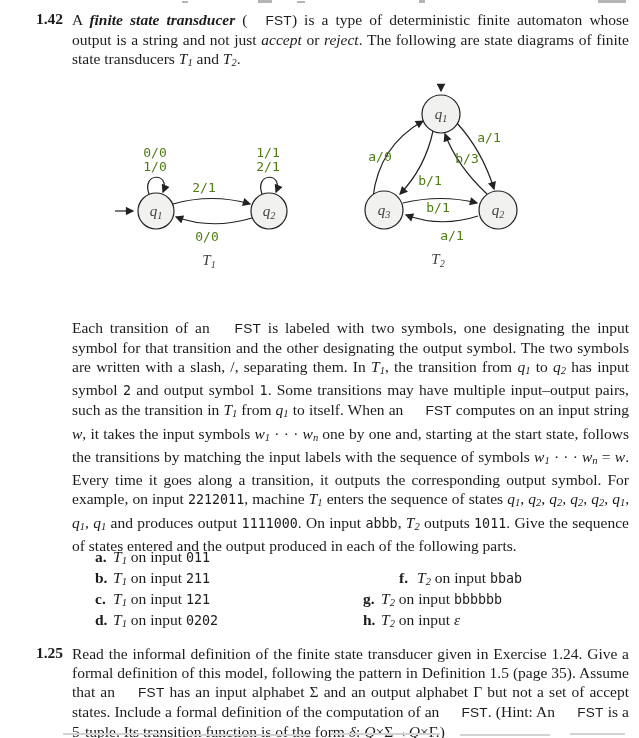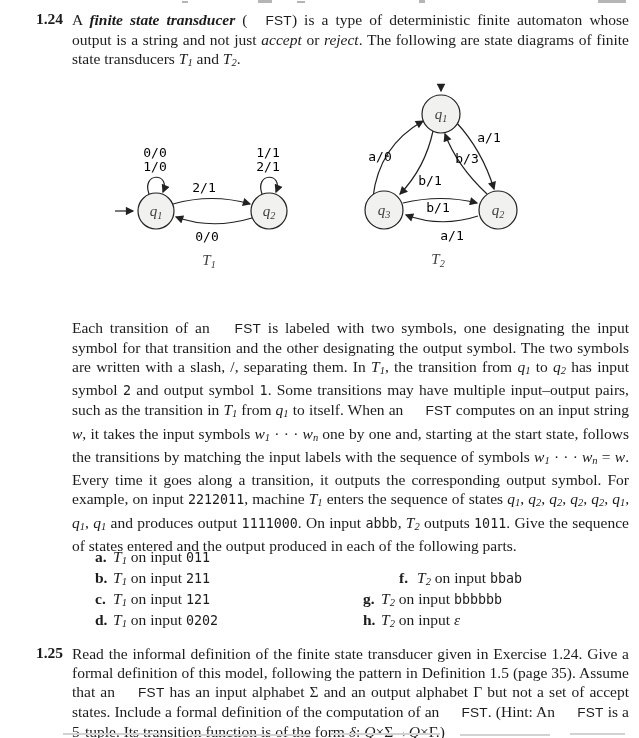--- a/index.html
+++ b/index.html
@@ -13,42 +13,42 @@
   .letter{font-weight:bold;display:inline-block;width:18px;}
   
   .s-i{font-style:italic;}
   .s-bi{font-style:italic;font-weight:bold;}
   .s-sub{font-size:68%;vertical-align:-0.22em;letter-spacing:0;}
   .s-tt{font-family:"DejaVu Sans Mono", monospace;font-size:86%;}
   .s-sans{font-family:"Liberation Sans", sans-serif;font-size:88%;letter-spacing:0.2px;padding-left:18px;}
   
   .dlabel{
     position:absolute;transform:translate(-50%,-50%);
-    font-family:"DejaVu Sans Mono", monospace;font-size:13px;color:#000000;white-space:nowrap;
+    font-family:"DejaVu Sans Mono", monospace;font-size:13px;color:#4d7c0f;white-space:nowrap;
   }
   .slabel{
     position:absolute;transform:translate(-50%,-50%);
     font-size:15px;color:#404040;white-space:nowrap;
   }
   .svglayer{position:absolute;left:0;top:0;pointer-events:none;}
   .artifact{position:absolute;background:#b5b5b5;}
   .artifact.light{background:#d2d2d2;}
 </style>
 </head>
 <body>
 
 <div class="page">
 
   <div class="artifact" style="left:182px;top:1px;width:6px;height:2px;"></div>
   <div class="artifact" style="left:258px;top:0;width:14px;height:3px;"></div>
   <div class="artifact" style="left:297px;top:1px;width:8px;height:2px;"></div>
   <div class="artifact" style="left:419px;top:0;width:6px;height:3px;"></div>
   <div class="artifact" style="left:598px;top:0;width:28px;height:3px;"></div>
 
-  <div class="exnum" style="left:33px;top:10px;width:30px;">1.24</div>
+  <div class="exnum" style="left:33px;top:10px;width:30px;">1.42</div>
   <div class="para" style="left:72px;top:10px;width:557px;"><span>A </span><span class="s-bi">finite state transducer</span><span> (</span><span class="s-sans">FST</span><span>) is a type of deterministic finite automaton whose output is a string and not just </span><span class="s-i">accept</span><span> or </span><span class="s-i">reject</span><span>. The following are state diagrams of finite state transducers </span><span class="s-i">T</span><span class="s-i s-sub">1</span><span> and </span><span class="s-i">T</span><span class="s-i s-sub">2</span><span>.</span></div>
 
   <svg class="svglayer" width="639" height="738" viewBox="0 0 639 738">
     <defs>
       <marker id="ah" viewBox="0 0 10 10" refX="8.5" refY="5" markerWidth="9" markerHeight="7" orient="auto">
         <path d="M0,0 L10,5 L0,10 z" fill="#222222"></path>
       </marker>
     </defs>
 
     <g stroke="#222222" stroke-width="1.2" fill="none">

